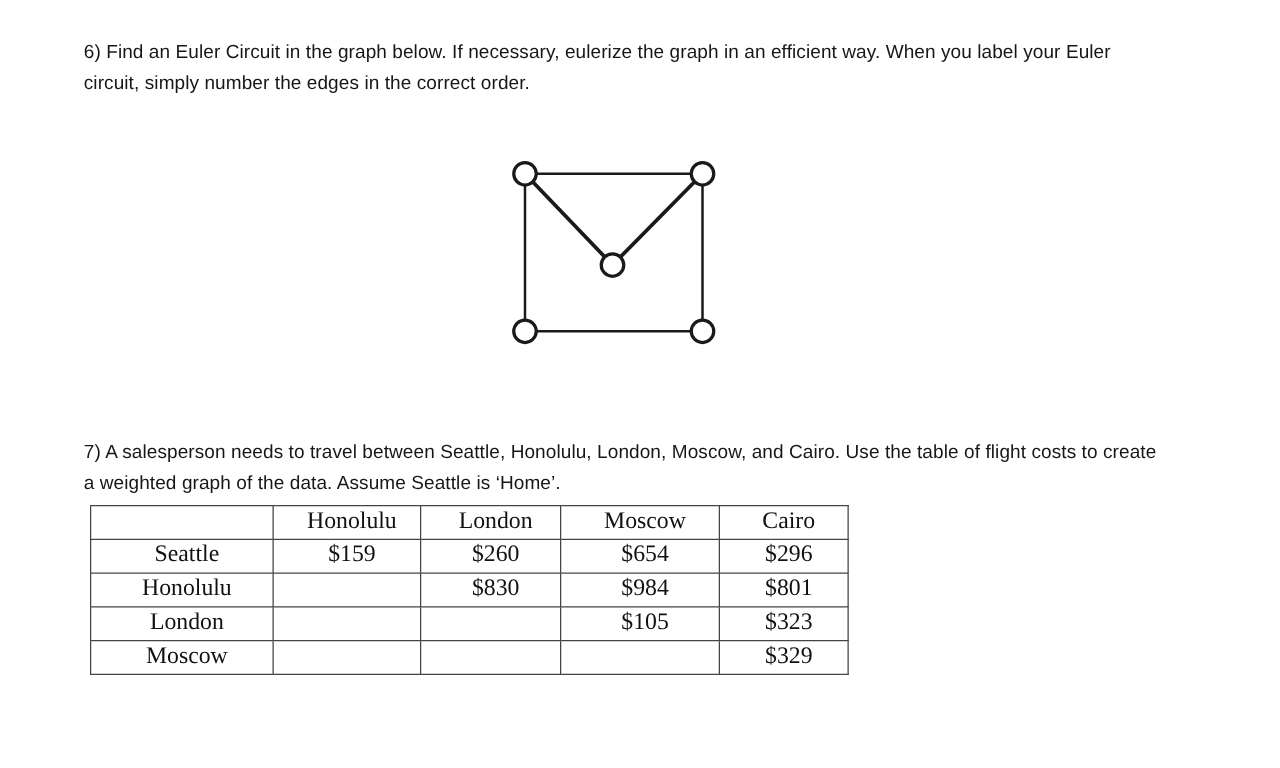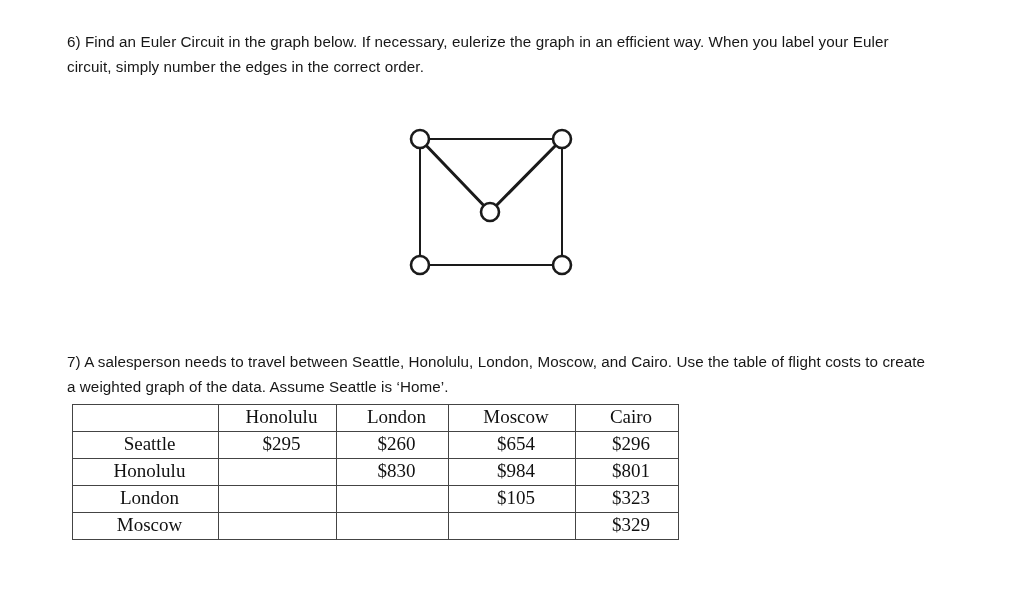--- a/index.html
+++ b/index.html
@@ -129,21 +129,21 @@
           <th class="corner-cell"></th>
           <th>Honolulu</th>
           <th>London</th>
           <th>Moscow</th>
           <th>Cairo</th>
         </tr>
     </thead>
     <tbody id="cost-table-body">
         <tr>
           <th>Seattle</th>
-          <td>$295</td>
+          <td>$159</td>
           <td>$260</td>
           <td>$654</td>
           <td>$296</td>
         </tr>
         <tr>
           <th>Honolulu</th>
           <td class="empty-cell"></td>
           <td>$830</td>
           <td>$984</td>
           <td>$801</td>

